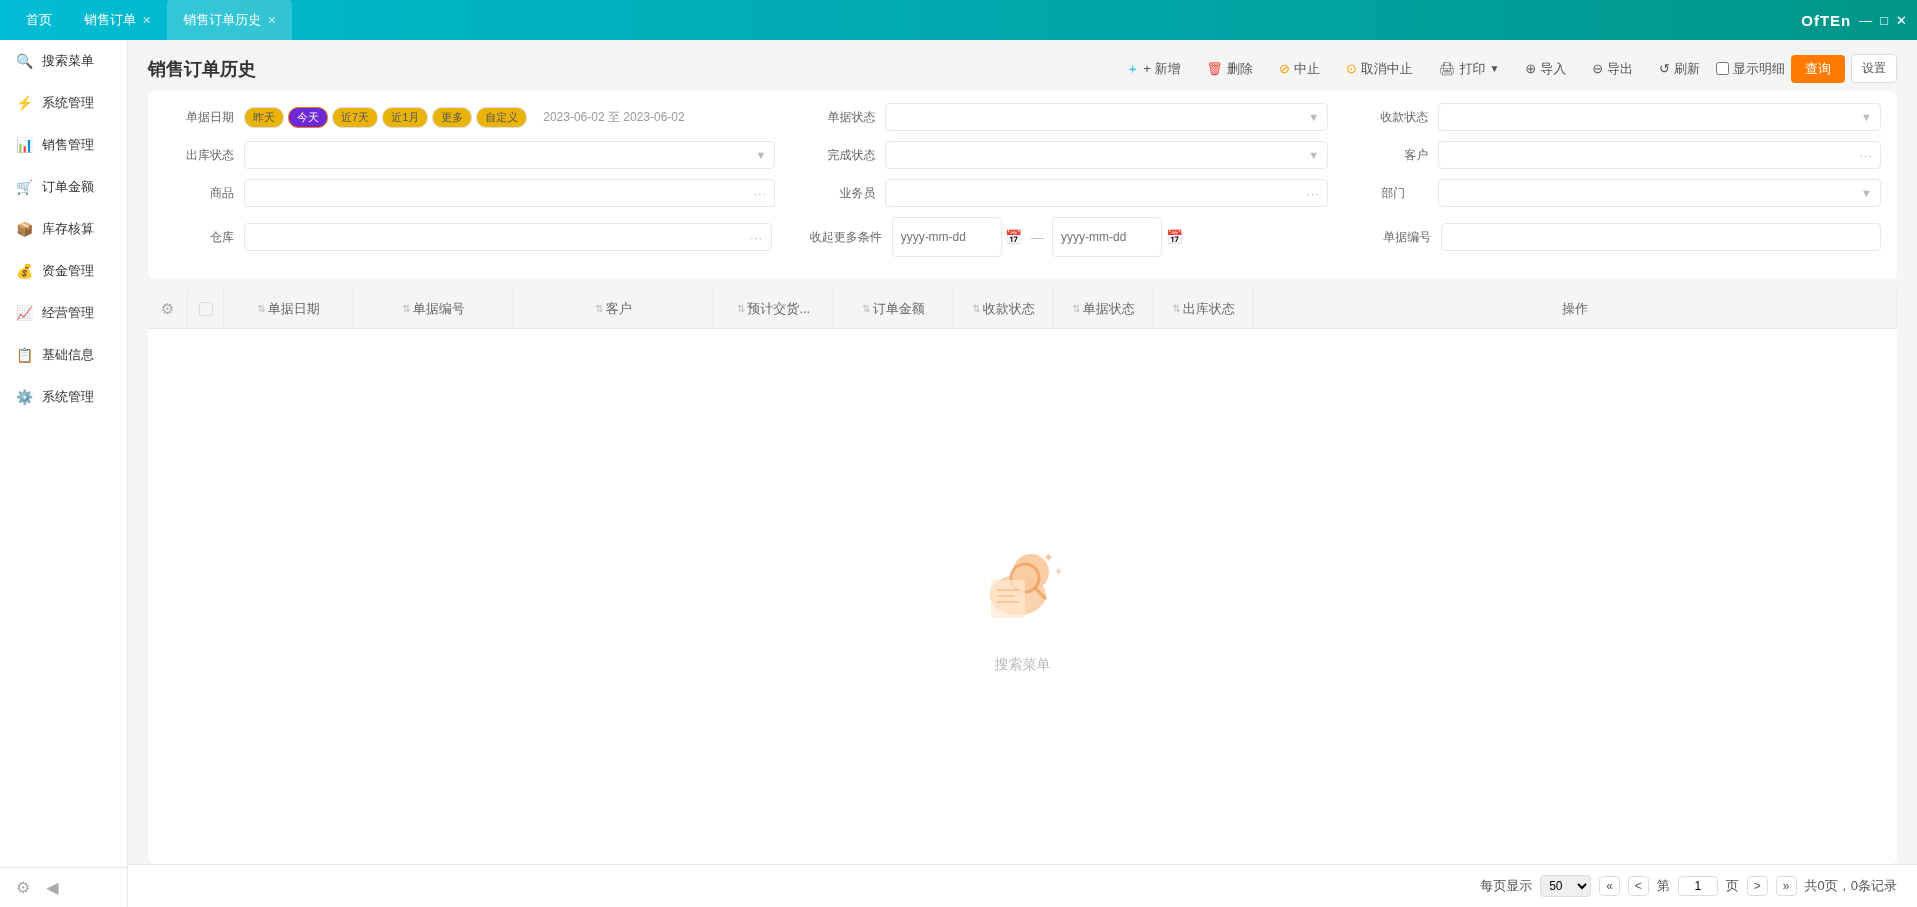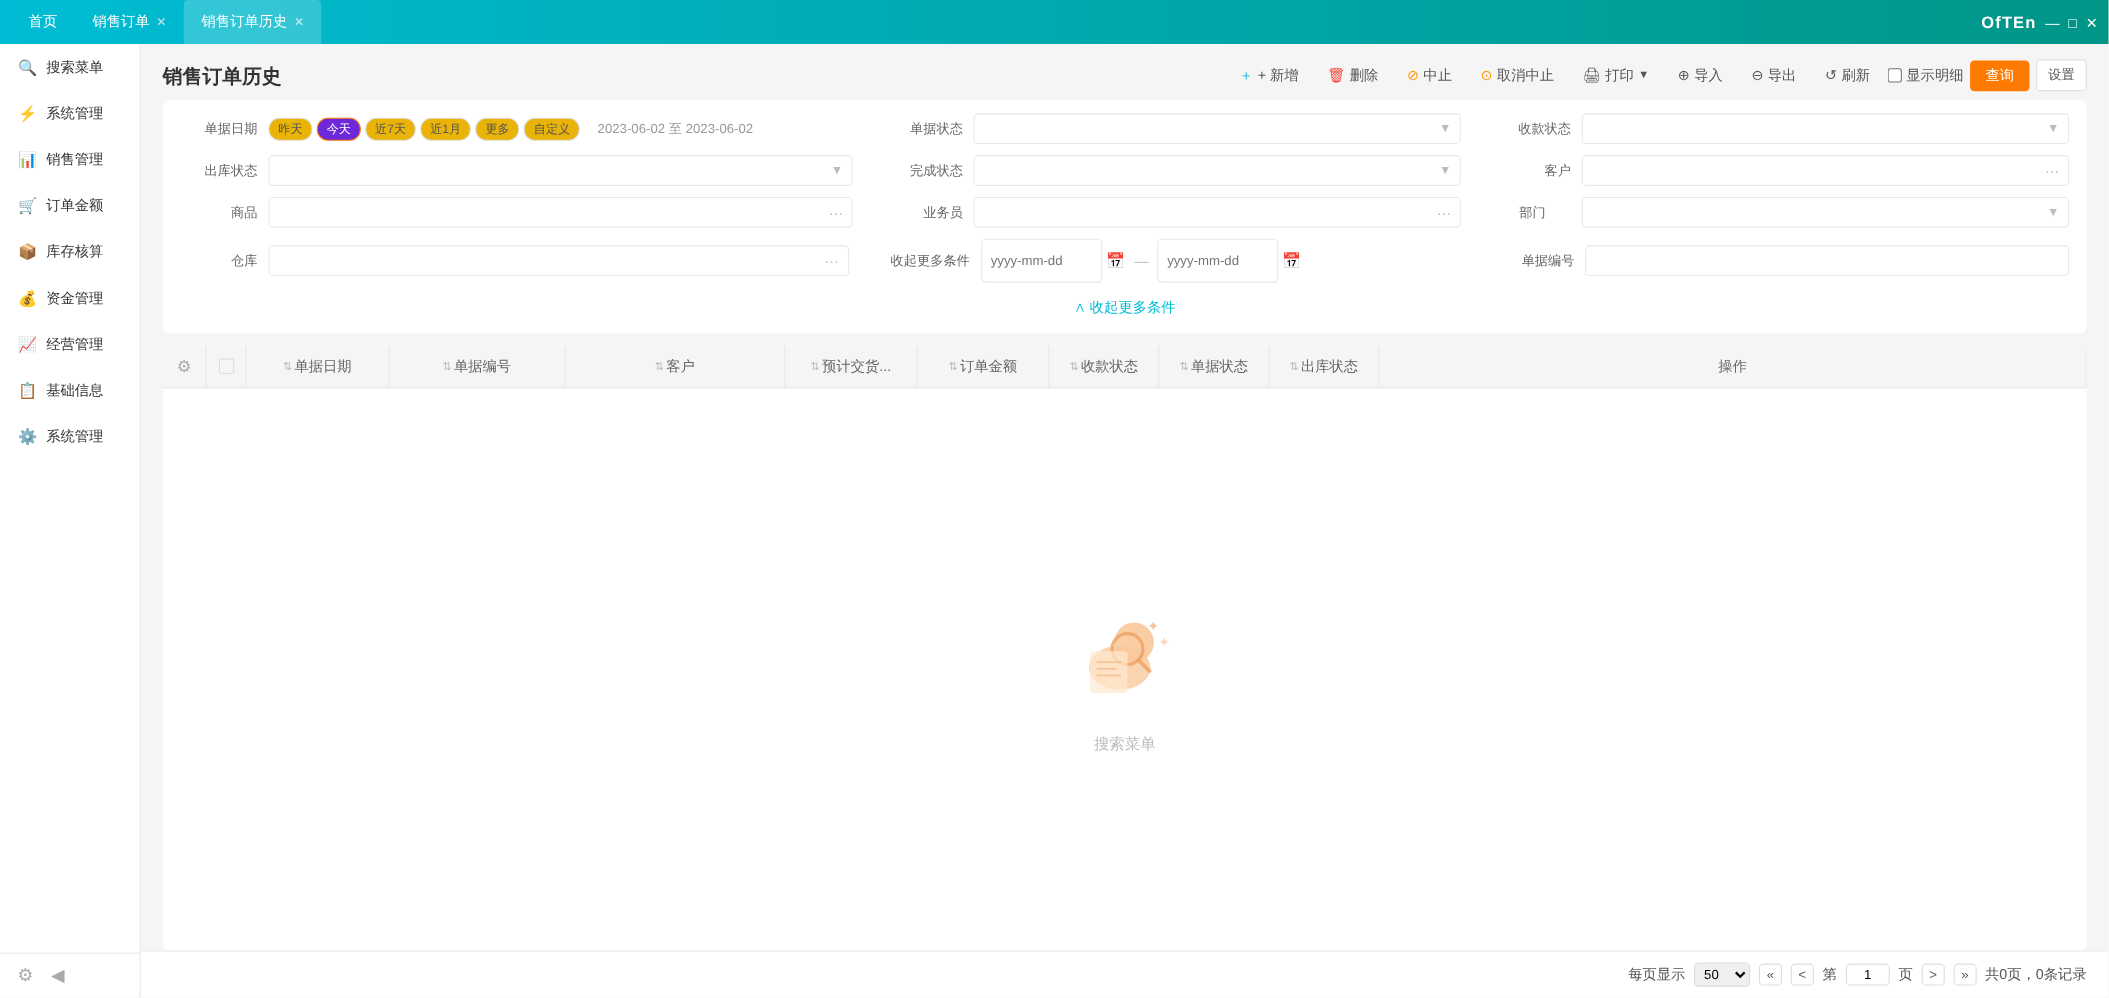--- a/index.html
+++ b/index.html
@@ -294,23 +294,20 @@
             <input class="date-input" placeholder="yyyy-mm-dd" style="">
             <span class="cal-icon">📅</span>
           </div>
         </div>
         <div class="filter-label" style="margin-left:20px;">单据编号</div>
         <div class="filter-control" style="flex:1;">
           <input class="filter-input" style="width: 100%;">
         </div>
       </div>
 
-      <div class="collapse-bar">
-        <span>∧ 收起更多条件</span>
-      </div>
     </div>
 
     <div class="table-area">
 
       <div class="table-header-row">
         <div class="th" style="width:40px;">
           <span class="gear-icon">⚙</span>
         </div>
         <div class="th" style="width:36px;">
           <div class="checkbox"></div>

